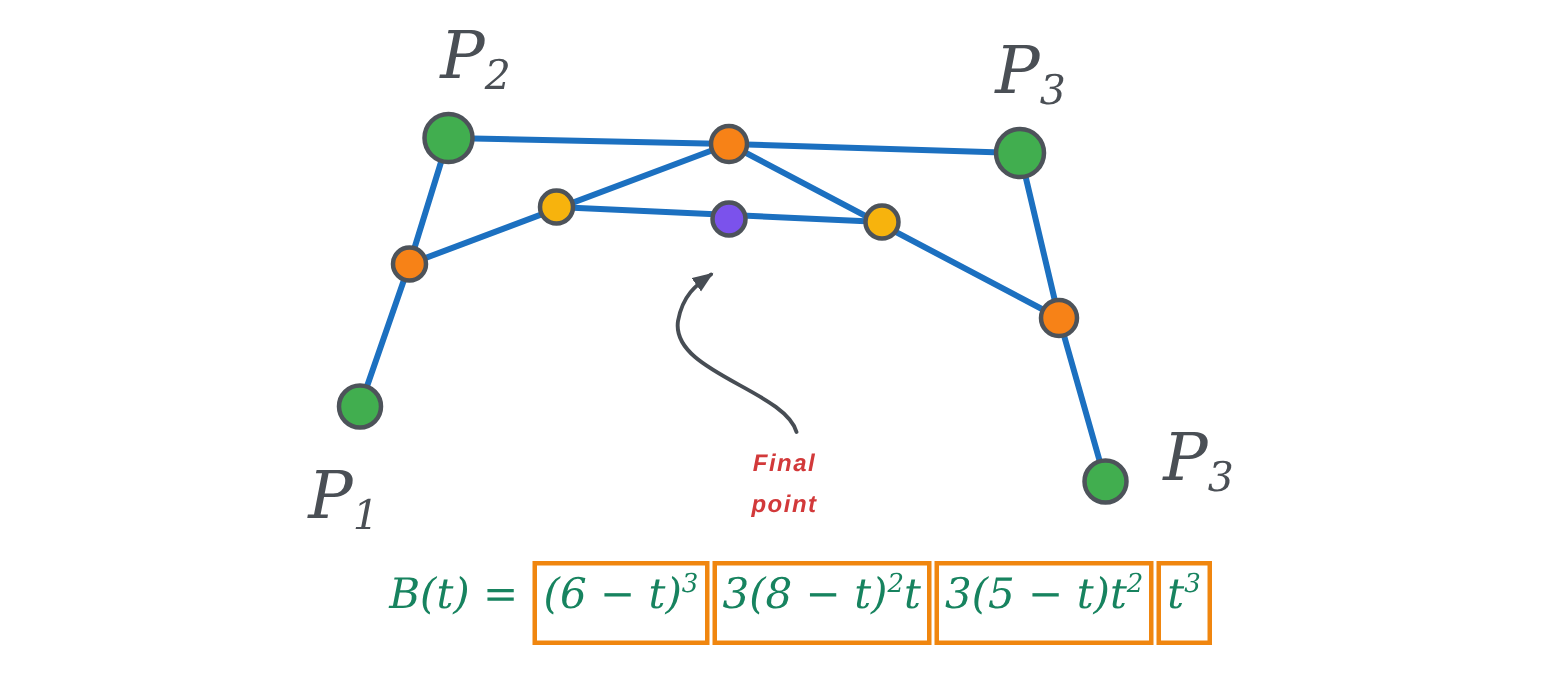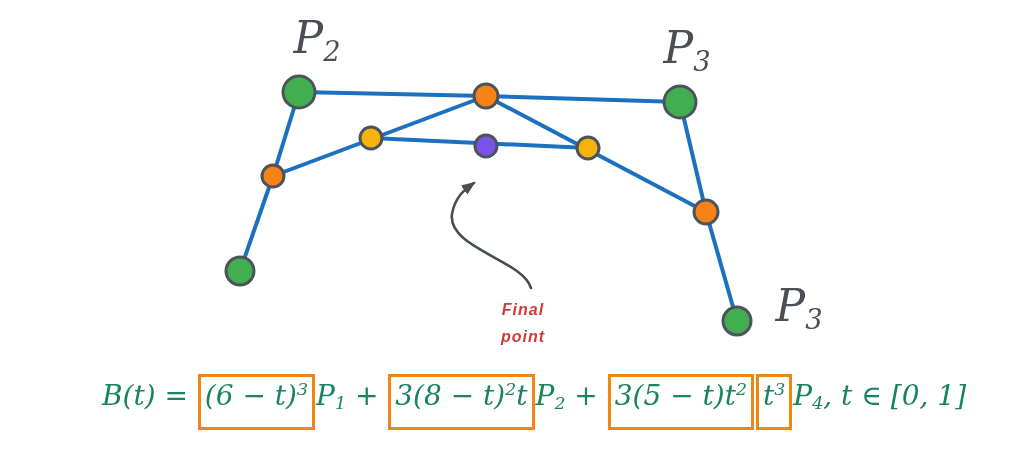--- a/index.html
+++ b/index.html
@@ -101,33 +101,33 @@
         <circle cx="486" cy="146" r="11" fill="#7b52ec" stroke="#4d535a" stroke-width="3"></circle>
       </g>
   </svg>
 
   <div class="point-label" style="left:317px; top:38px;">
     <span>P</span><sub>2</sub>
   </div>
   <div class="point-label" style="left:687px; top:48px;">
     <span>P</span><sub>3</sub>
   </div>
+  <div class="point-label" style="left:229px; top:331px;">
+    <span>P</span><sub>1</sub>
+  </div>
   <div class="point-label" style="left:799px; top:306px;">
     <span>P</span><sub>3</sub>
   </div>
 
   <div class="annotation">
     <span class="line">Final</span>
     <span class="line">point</span>
   </div>
 
   <div class="formula" id="bezier-formula">
       <span class="term plain"><span>B(t) = </span></span>
       <span class="term boxed"><span>(6 − t)</span><sup>3</sup></span>
-      <span class="term plain"><span>P</span><sub>1</sub><span> + </span></span>
       <span class="term boxed"><span>3(8 − t)</span><sup>2</sup><span>t</span></span>
-      <span class="term plain"><span>P</span><sub>2</sub><span> + </span></span>
       <span class="term boxed"><span>3(5 − t)t</span><sup>2</sup></span>
       <span class="term boxed"><span>t</span><sup>3</sup></span>
-      <span class="term plain"><span>P</span><sub>4</sub><span>, t ∈ [0, 1]</span></span>
     </div>
 
 </div>
 
 </body></html>

